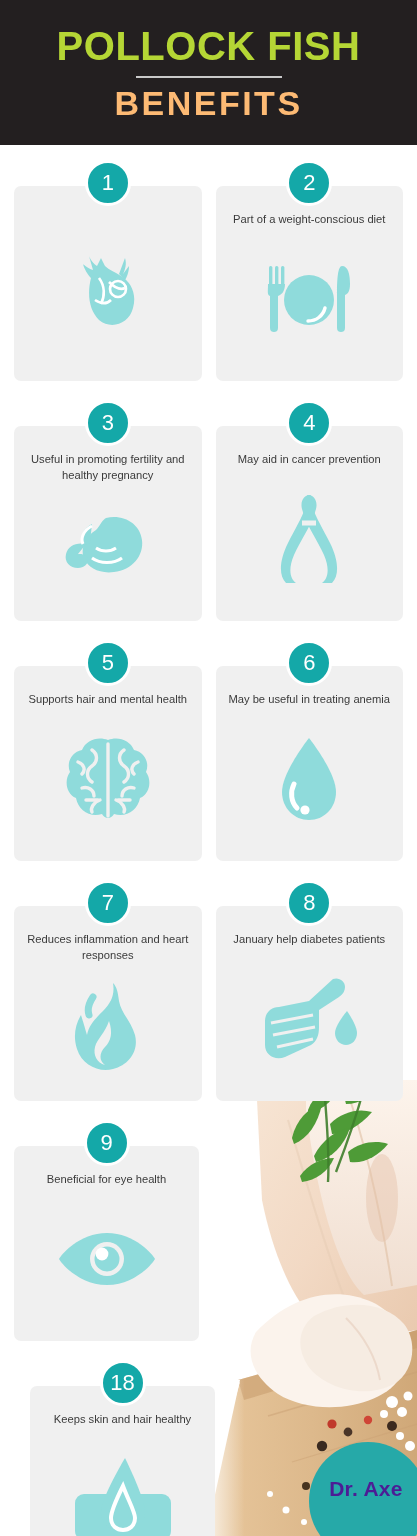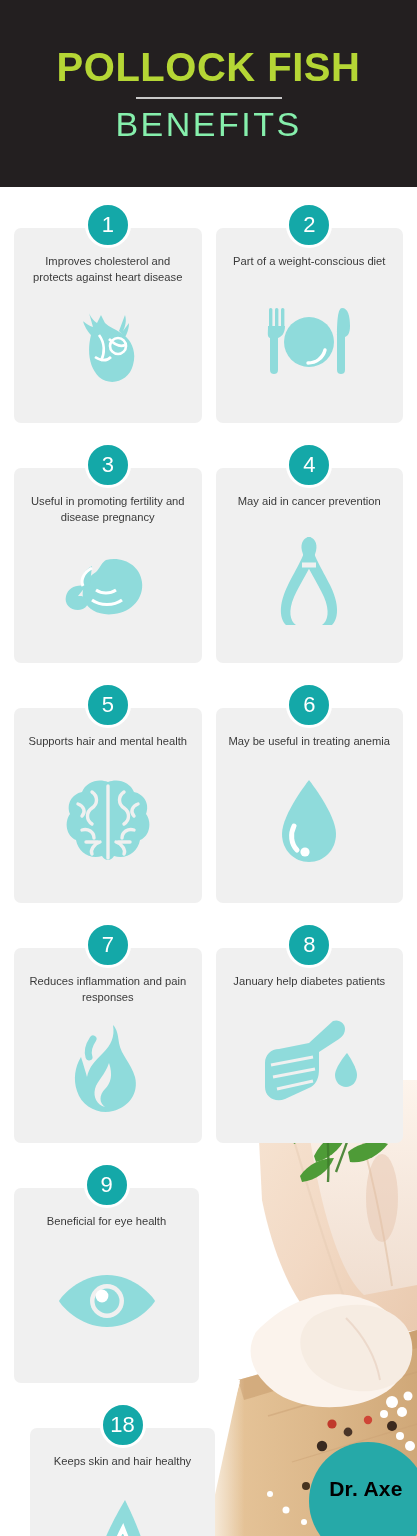--- a/index.html
+++ b/index.html
@@ -6,21 +6,21 @@
   html,body { width:417px; height:1536px; }
   body {
     font-family:"Liberation Sans", sans-serif;
     background:#ffffff;
     position:relative;
     overflow:hidden;
   }
 
   
   .header {
-    height:187px;
+    height:145px;
     background:#231f20;
     display:flex;
     flex-direction:column;
     align-items:center;
     justify-content:center;
     position:relative;
   }
   .title-main {
     color:#b5d635;
     font-size:40px;
@@ -29,23 +29,23 @@
     line-height:1;
     text-align:center;
   }
   .title-rule {
     width:146px;
     height:2px;
     background:#c9c9c9;
     margin:10px 0 8px 0;
   }
   .title-sub {
-    color:#86efac;
+    color:#fdba74;
     font-size:34px;
-    font-weight:400;
+    font-weight:700;
     letter-spacing:2.5px;
     line-height:1;
     text-align:right;
   }
 
   
   .photo {
     position:absolute;
     left:196px;
     top:1080px;
@@ -132,21 +132,21 @@
     width:118px;
     height:118px;
     border-radius:50%;
     background:#26a9a8;
     z-index:5;
     display:flex;
     align-items:center;
     justify-content:center;
   }
   .logo span {
-    color:#000000;
+    color:#4c1d95;
     font-size:21px;
     font-weight:bold;
     letter-spacing:0.3px;
     margin-bottom:24px;
     margin-right:4px;
   }
 </style>
 </head>
 <body>
 
@@ -241,21 +241,20 @@
     <path d="M10,456 L44,300 L0,300 L0,456 Z" fill="#ffffff"></path>
 
     <rect x="0" y="0" width="221" height="456" fill="url(#fadeL)"></rect>
   </svg>
 </div>
 
 <div class="grid">
 
   <div class="card">
     <div class="badge">1</div>
-    <div class="card-text">Improves cholesterol and protects against heart disease</div>
     <div class="card-icon">
       <svg width="66" height="72" viewBox="0 0 66 72">
           <g fill="#8fdbdb">
         <path d="M22,10 C16,6 14,0 14,0 L18,14 C12,12 8,8 8,8 C10,16 16,22 16,22 C12,38 14,54 24,64 C36,74 54,68 58,52 C62,38 56,26 46,20 C40,16 34,14 30,10 C28,6 26,2 26,2 Z"></path>
         <path d="M50,2 C52,8 50,14 48,18 L54,10 C54,18 50,24 50,24 L44,18 Z"></path>
       </g>
       <g fill="none" stroke="#ffffff" stroke-width="2.6">
         <path d="M24,22 C30,30 30,40 26,48"></path>
         <path d="M34,26 C40,32 46,34 50,32"></path>
         <circle cx="43" cy="33" r="8"></circle>
@@ -278,21 +277,21 @@
         <path d="M5,20 L22,20 C22,28 18,31 15,32 L15,64 C15,67 13,68 11,68 C9,68 7,67 7,64 L7,32 C4,31 5,28 5,20 Z"></path>
         <path d="M79,2 C85,2 87,10 87,20 C87,27 85,30 82,31 L82,64 C82,67 80,68 78,68 C76,68 74,67 74,64 L74,31 C74,14 75,2 79,2 Z"></path>
       </g>
       <path d="M62,44 C60,52 53,57 45,57" stroke="#ffffff" stroke-width="3.4" fill="none" stroke-linecap="round"></path>
         </svg>
     </div>
   </div>
 
   <div class="card">
     <div class="badge">3</div>
-    <div class="card-text">Useful in promoting fertility and disease pregnancy</div>
+    <div class="card-text">Useful in promoting fertility and healthy pregnancy</div>
     <div class="card-icon">
       <svg width="92" height="66" viewBox="0 0 92 66">
           <g fill="#8fdbdb">
         <path d="M44,4 C62,0 78,10 80,26 C82,42 70,56 52,58 C38,60 26,54 22,44 C18,34 24,22 34,16 C38,12 40,6 44,4 Z"></path>
         <path d="M24,30 C14,28 6,32 4,40 C2,48 8,54 16,54 C22,54 26,50 26,46 C26,42 22,40 18,40 C14,40 12,42 12,45"></path>
         <path d="M30,10 C22,14 18,22 20,28 C22,32 26,32 28,28"></path>
       </g>
       <g fill="none" stroke="#ffffff" stroke-width="3">
         <path d="M30,12 C22,16 18,24 21,30"></path>
         <path d="M30,44 C38,50 52,50 60,44"></path>
@@ -351,21 +350,21 @@
         <path d="M31,2 C31,2 58,36 58,56 C58,72 46,84 31,84 C16,84 4,72 4,56 C4,36 31,2 31,2 Z"></path>
       </g>
       <path d="M16,48 C12,56 13,66 19,72" stroke="#ffffff" stroke-width="5" fill="none" stroke-linecap="round"></path>
       <circle cx="27" cy="74" r="4.6" fill="#ffffff"></circle>
         </svg>
     </div>
   </div>
 
   <div class="card">
     <div class="badge">7</div>
-    <div class="card-text">Reduces inflammation and pain responses</div>
+    <div class="card-text">Reduces inflammation and heart responses</div>
     <div class="card-icon">
       <svg width="70" height="92" viewBox="0 0 70 92">
           <g fill="#8fdbdb">
         <path d="M40,2 C42,14 38,22 30,30 C22,38 16,44 14,54 C10,40 8,34 8,34 C2,44 0,56 4,68 C9,84 26,92 40,88 C56,84 66,70 62,54 C58,40 48,32 46,20 C45,12 44,6 40,2 Z"></path>
       </g>
       <path d="M36,40 C40,52 38,60 32,66 C26,72 26,80 32,84 C24,82 20,74 22,66 C24,58 32,52 36,40 Z" fill="#f0f0f0"></path>
       <path d="M20,16 C16,22 14,28 16,34" stroke="#8fdbdb" stroke-width="7" fill="none" stroke-linecap="round"></path>
         </svg>
     </div>
   </div>

